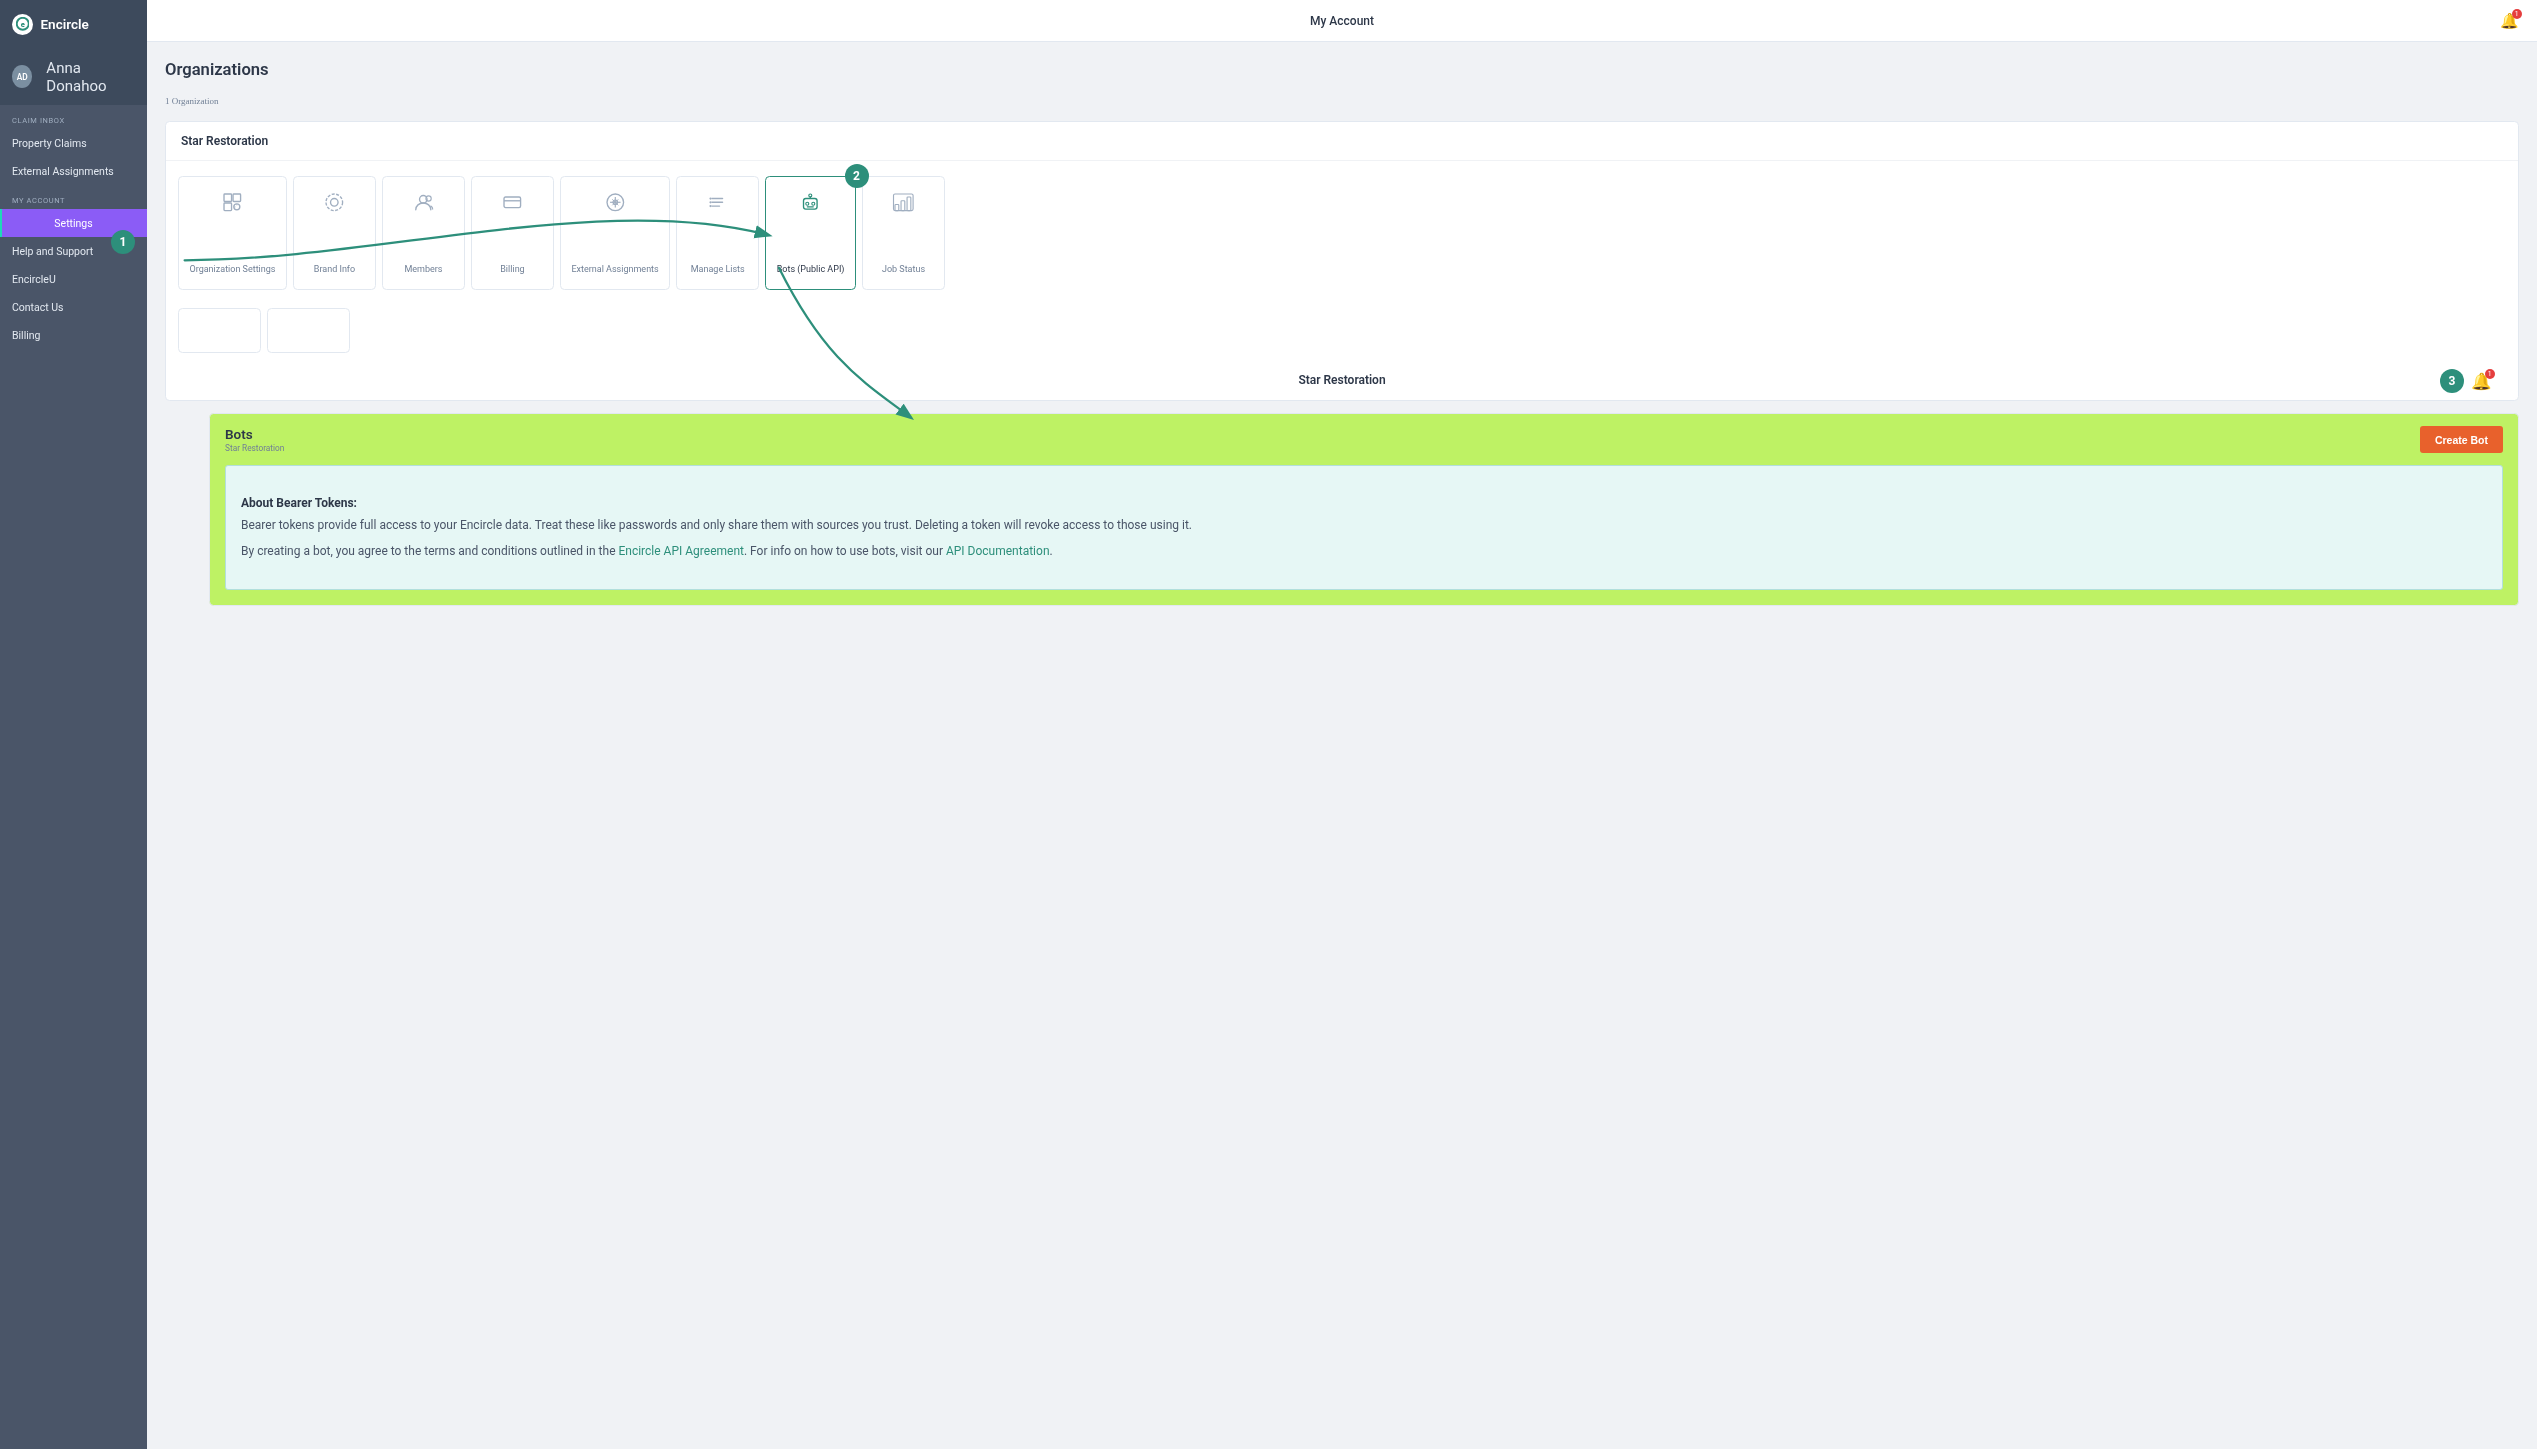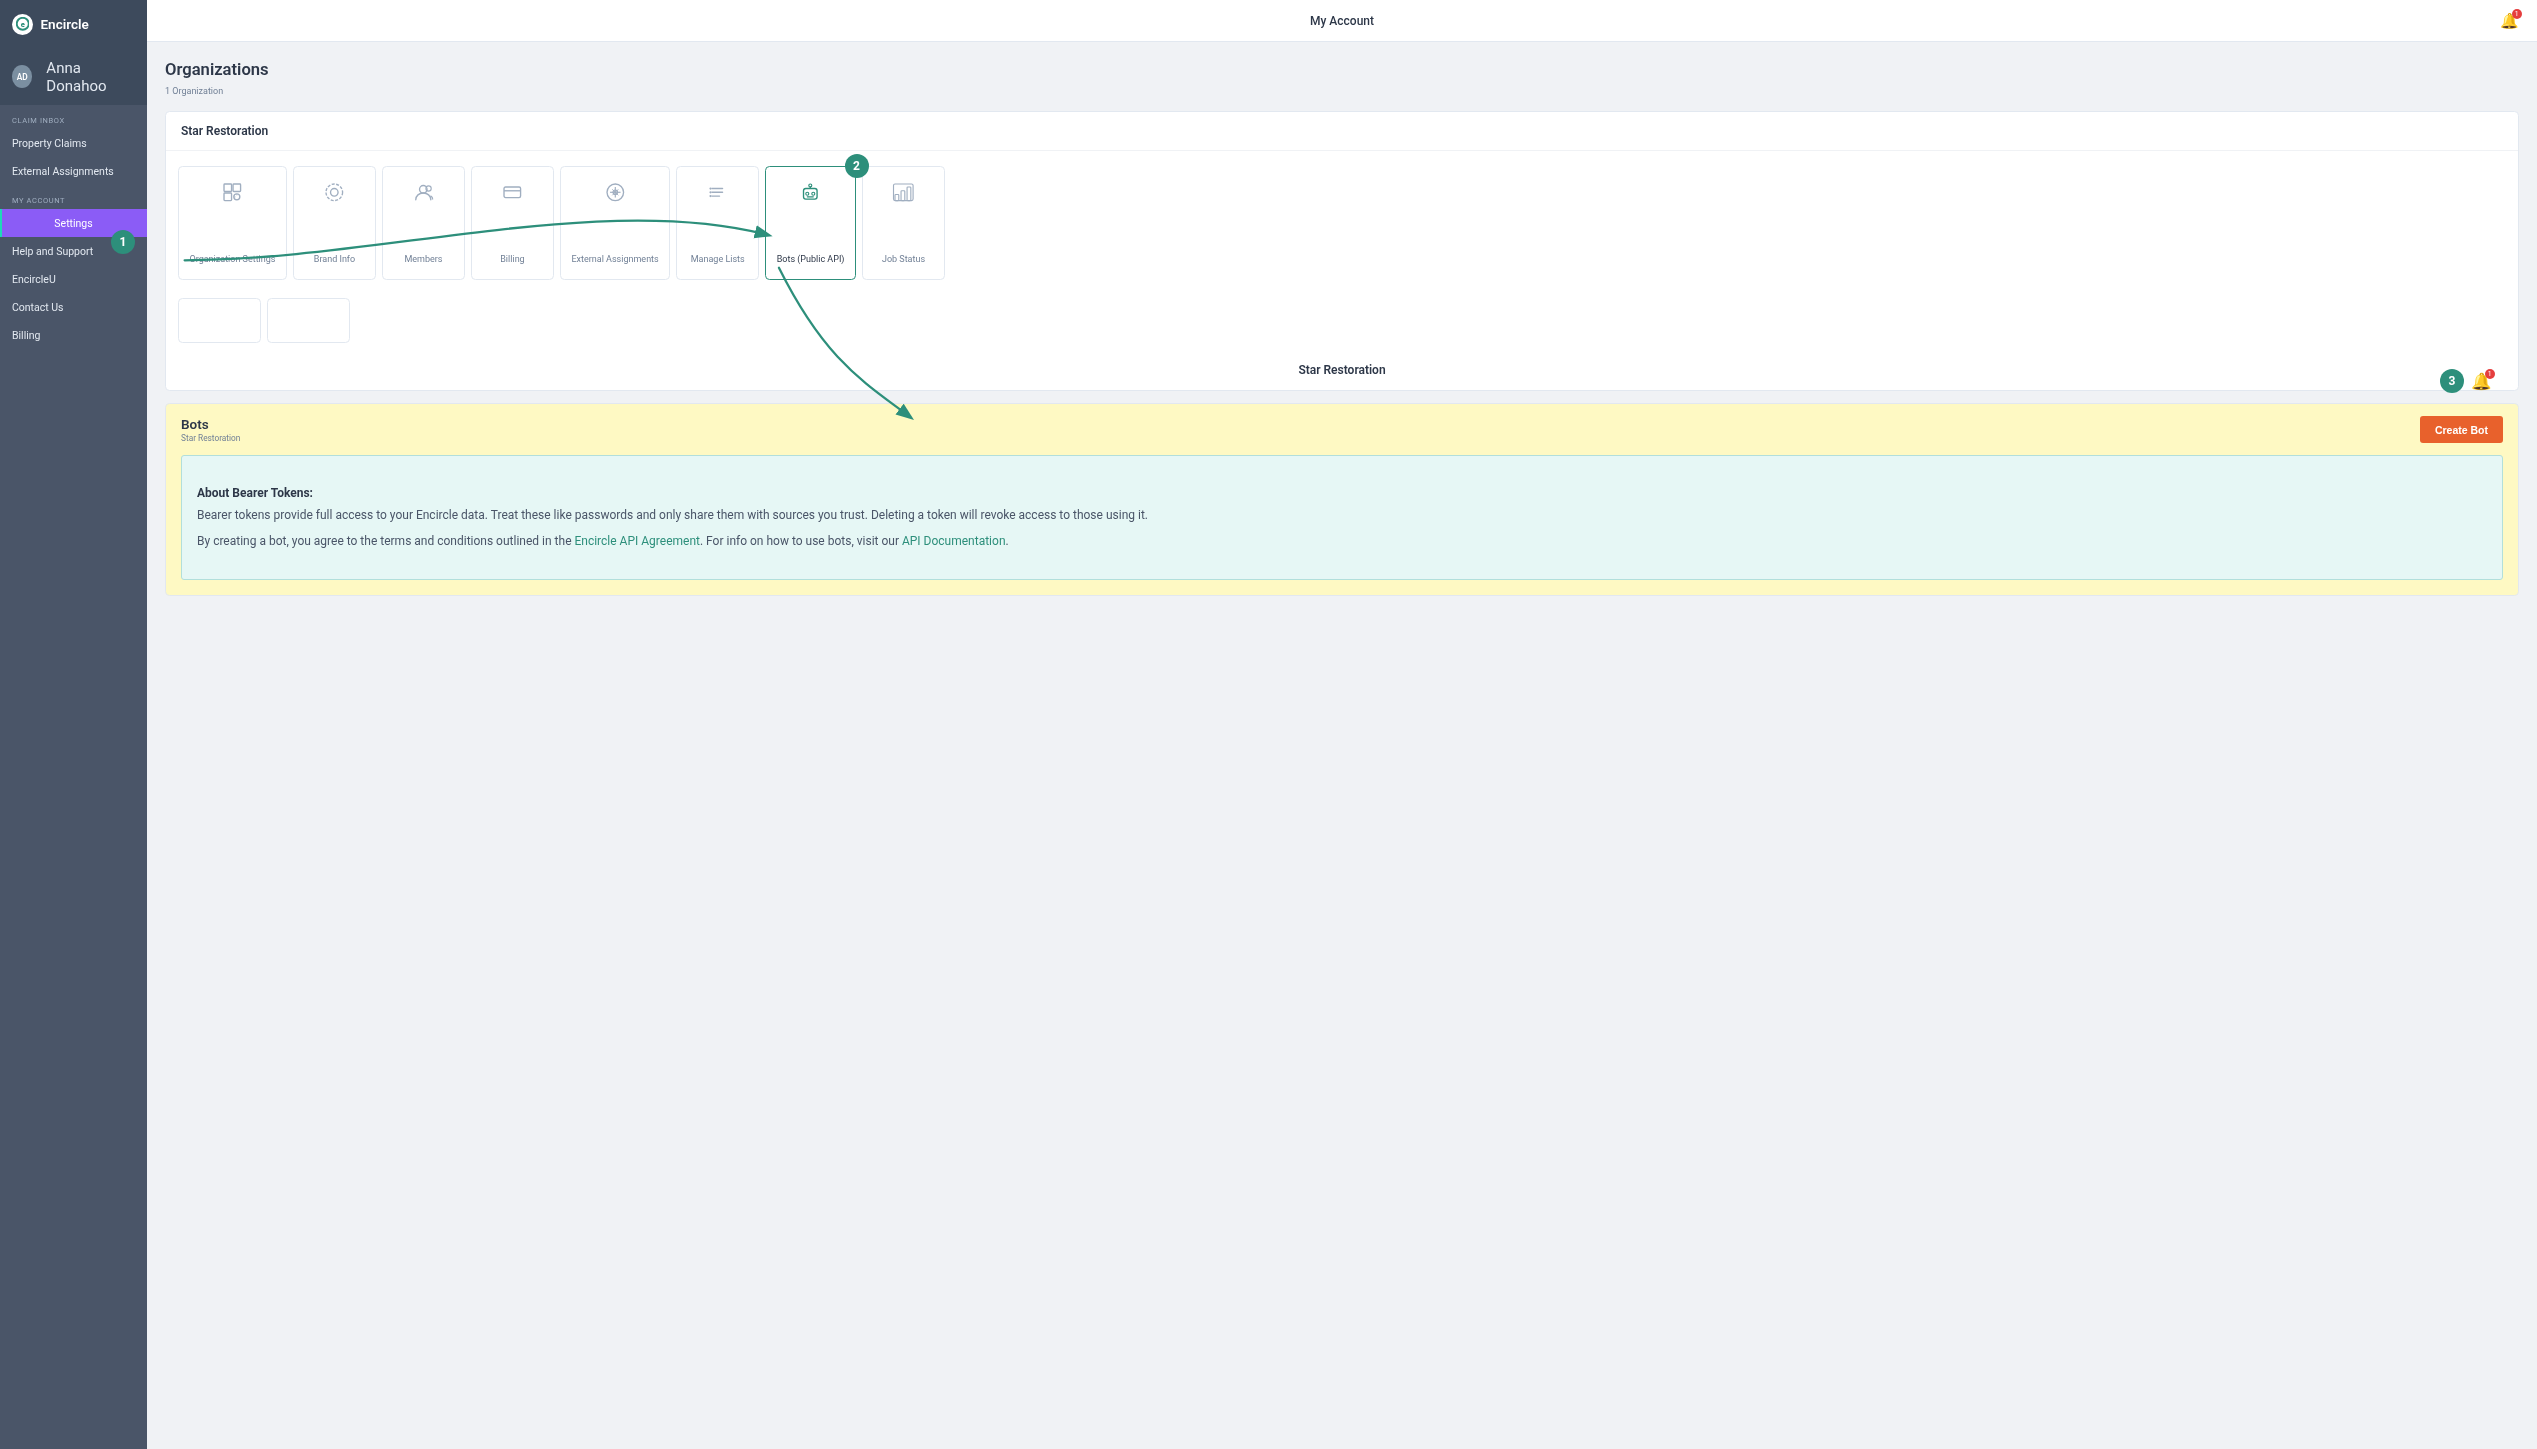--- a/index.html
+++ b/index.html
@@ -182,24 +182,25 @@
       min-width: 83px;
       height: 45px;
       border: 0.8px solid #e2e8f0;
       border-radius: 4.5px;
       margin: 3px;
       background: #fff;
     }
 
     
     .bots-card {
-      background: #fef9c3;
+      background: #bef264;
       border-radius: 4.5px;
       border: 0.8px solid #e2e8f0;
       margin-top: 12px;
+      margin-left: 44px;
     }
     .bots-header {
       display: flex;
       align-items: center;
       justify-content: space-between;
       padding: 12px 15px;
     }
     .bots-title { font-size: 13.5px; font-weight: 600; color: #2d3748; }
     .bots-subtitle { font-size: 8.3px; color: #718096; margin-top: 0.8px; }
     .create-bot-btn {
@@ -302,21 +303,21 @@
       <div class="header-bell">
         🔔
         <div class="bell-badge">1</div>
       </div>
     </div>
   </div>
 
   <div class="content">
 
     <div style="font-size:16.6px;font-weight:600;color:#2d3748;">Organizations</div>
-    <div style="font-size:9px;color:#718096;margin-top:7px;">1 Organization</div>
+    <div style="font-size:9px;color:#718096;margin-top:17px;font-family:Liberation Serif, serif;">1 Organization</div>
 
     <div class="card">
       <div class="card-inner-header">Star Restoration</div>
 
       <div class="tiles-row">
 
         <div class="tile">
           <div class="tile-icon">
             <svg width="22.6" height="22.6" viewBox="0 0 30 30" fill="none">
               <rect x="4" y="4" width="10" height="10" rx="1" stroke="#a0aec0" stroke-width="1.8"></rect>

